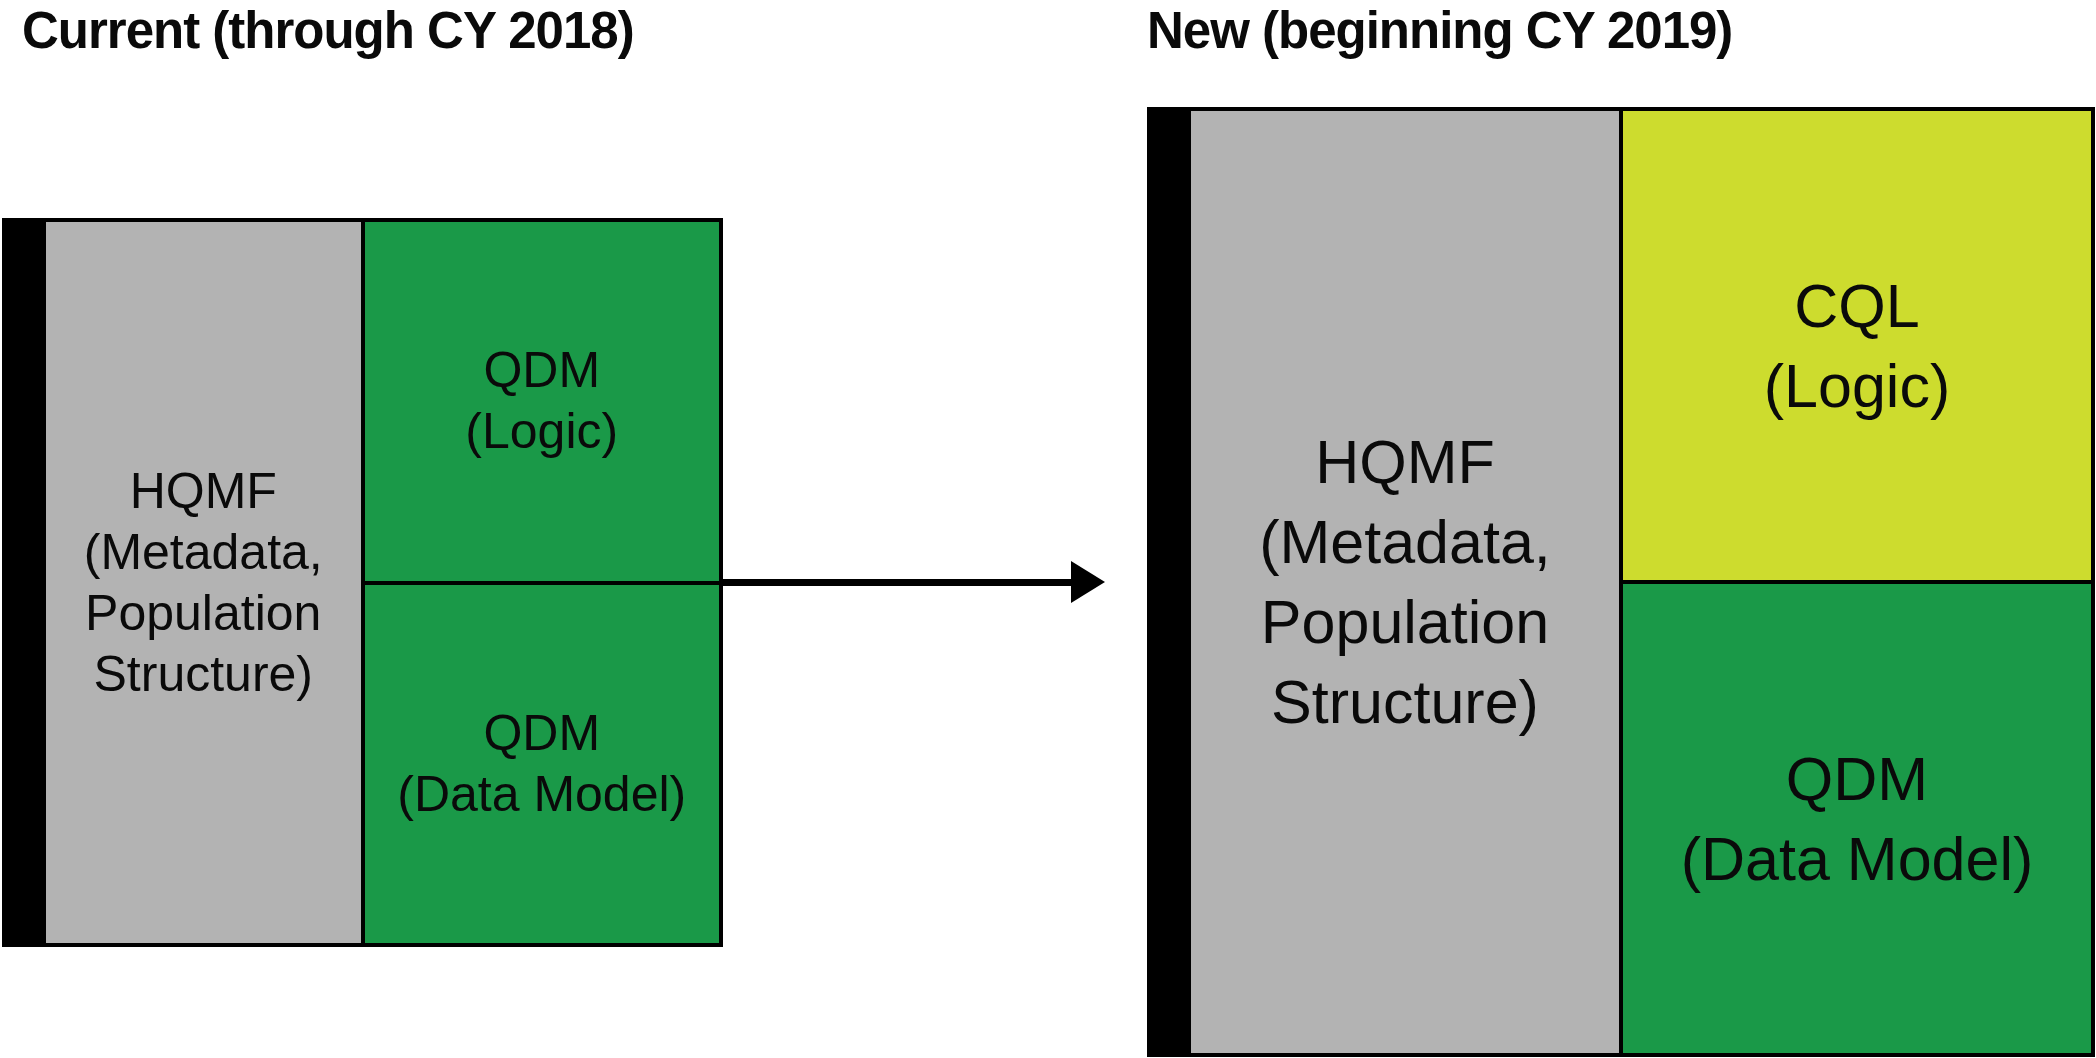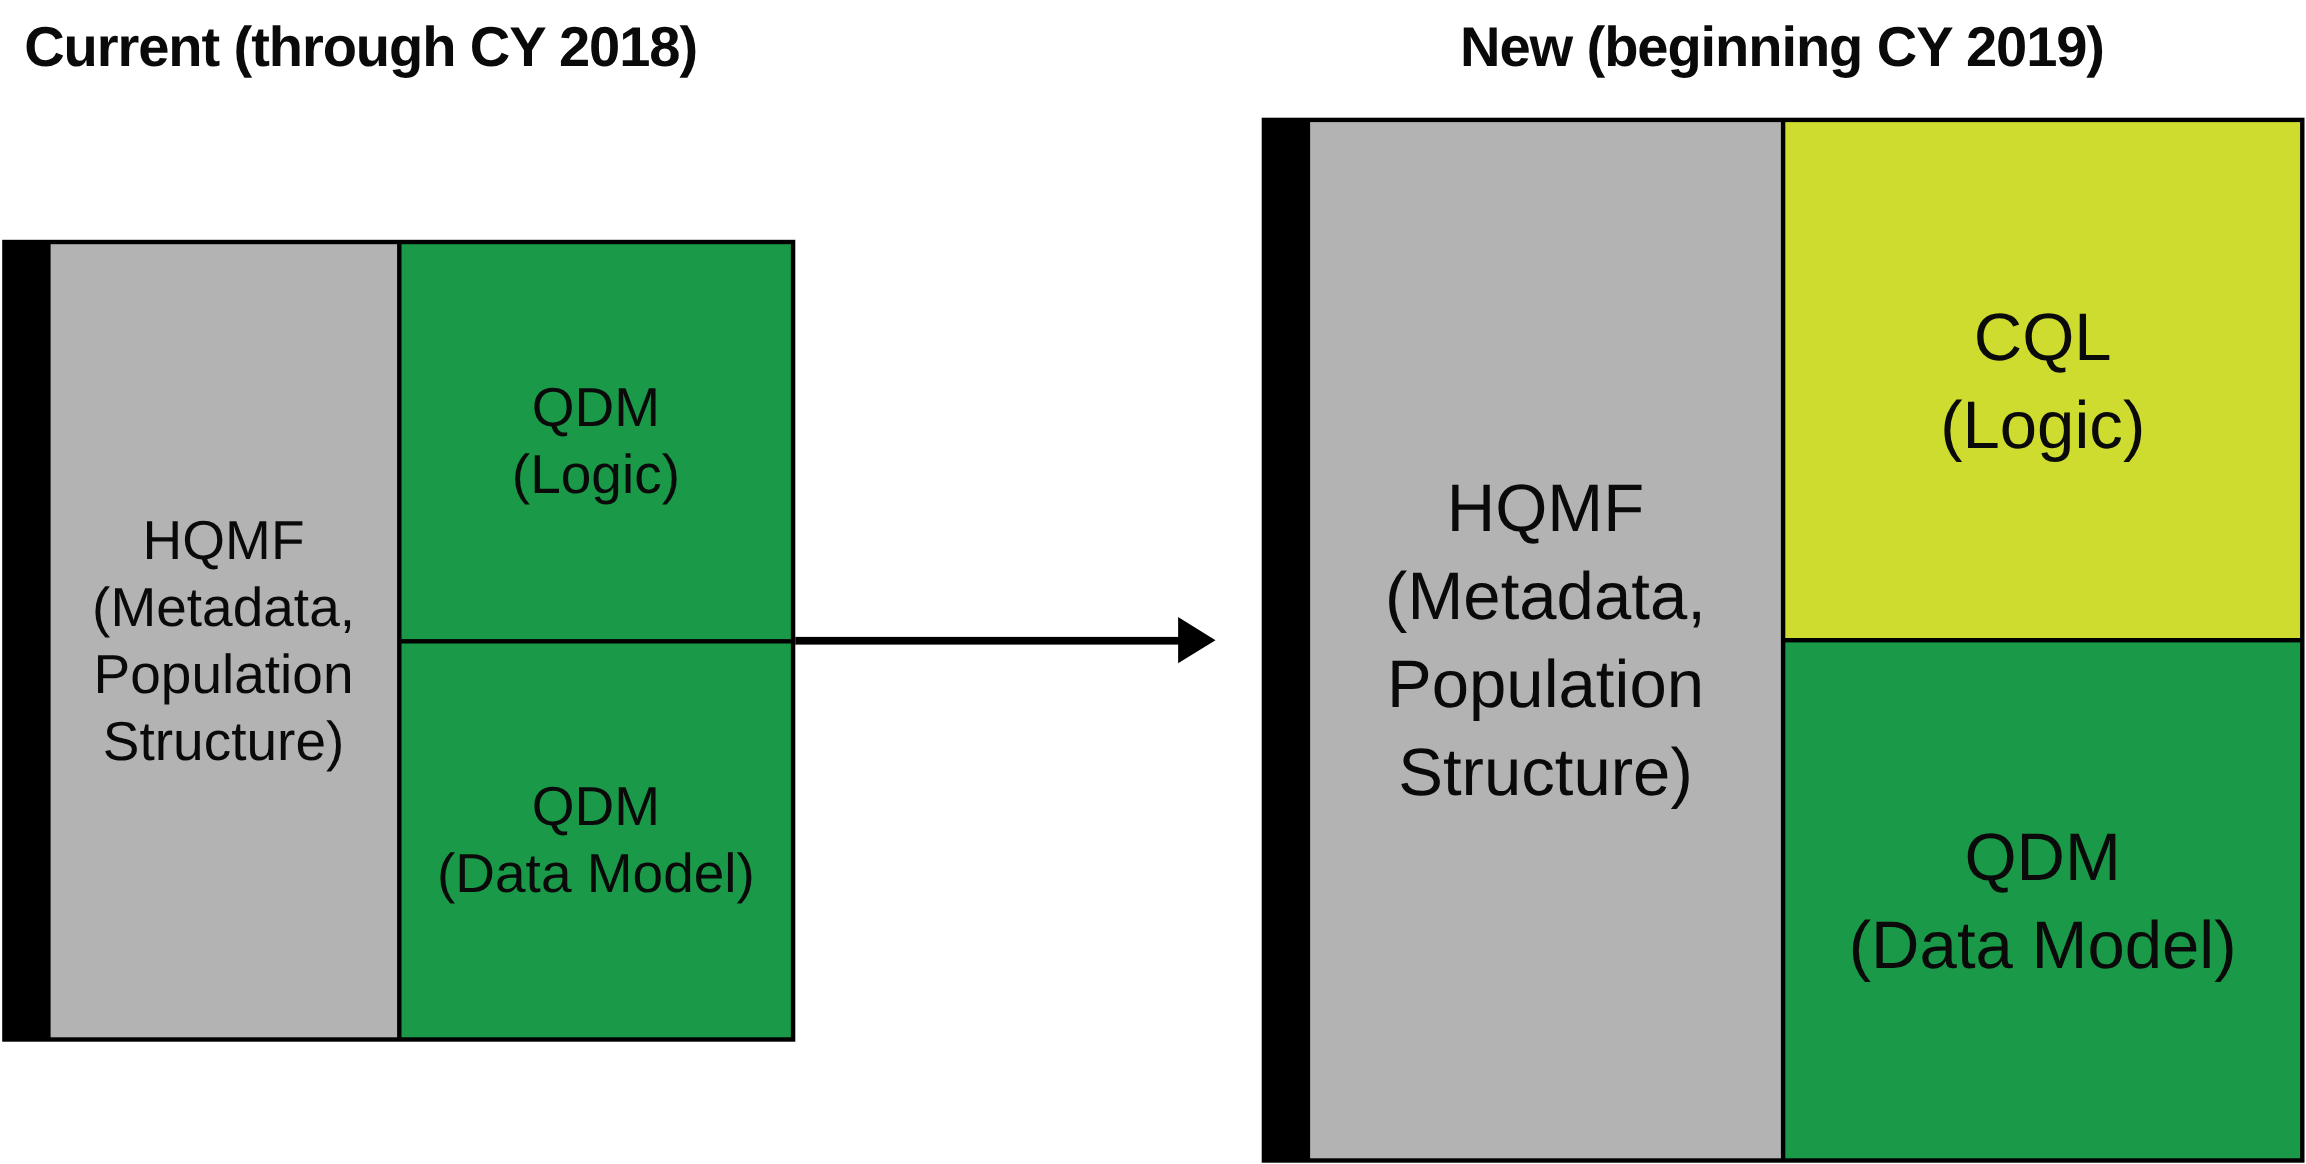--- a/index.html
+++ b/index.html
@@ -12,33 +12,33 @@
     position: relative;
     width: 2096px;
     height: 1058px;
     background: #ffffff;
     overflow: hidden;
   }
 
   
   .title {
     position: absolute;
-    top: 12px;
+    top: 0;
     font-size: 51px;
     font-weight: 700;
     letter-spacing: -1px;
     color: #0a0a0a;
     line-height: 62px;
     white-space: nowrap;
   }
   .title-current { left: 22px; }
   .title-new {
     left: 1147px;
     width: 946px;
-    text-align: center;
+    text-align: left;
   }
 
   
   .diagram {
     position: absolute;
     display: grid;
     background: var(--color-border, #000000);
     padding: 4px;
     grid-gap: 4px;
     grid-template-columns: 1fr 1fr;

